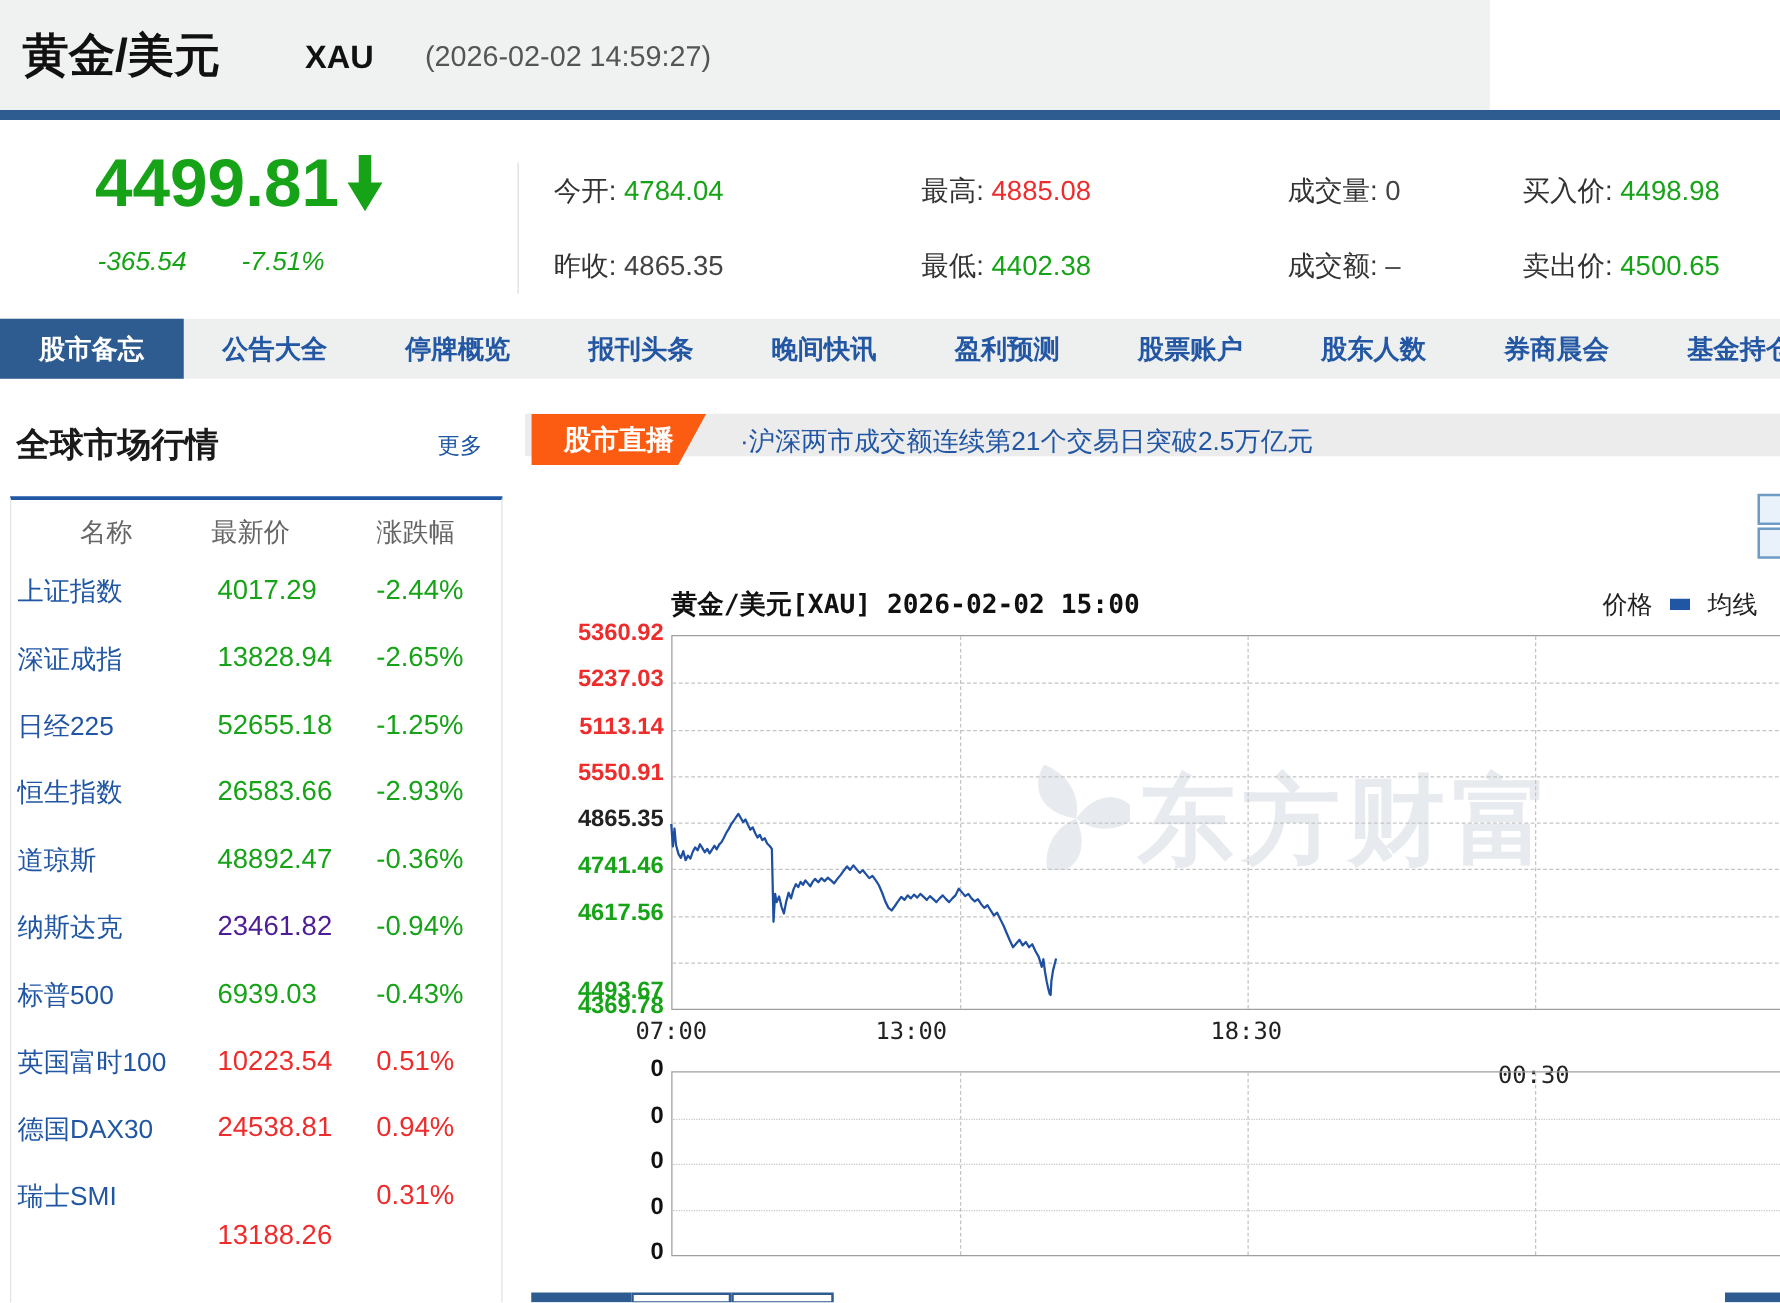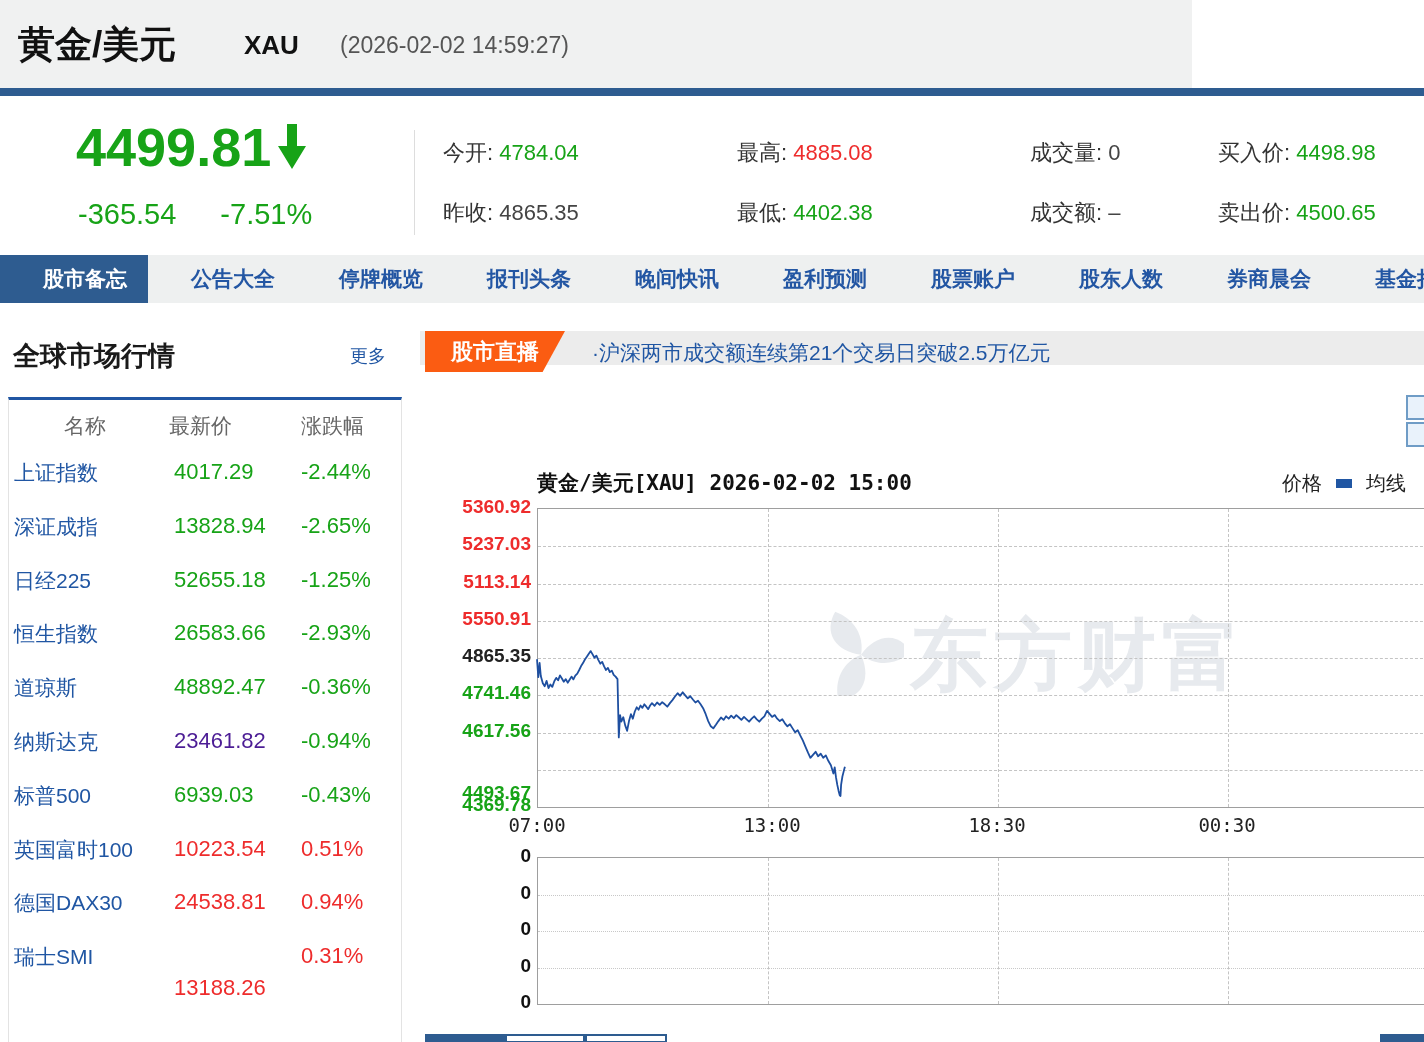--- a/index.html
+++ b/index.html
@@ -6,28 +6,28 @@
   .page{position:relative;width:1424px;height:1042px;overflow:hidden;background:#fff;
         font-family:"Liberation Sans","DejaVu Sans",sans-serif;color:#222;}
   
   .app-header{position:absolute;left:0;top:0;width:1192px;height:88px;background:#f0f1f1;}
   .app-title{position:absolute;left:18px;top:20px;font-size:37px;font-weight:bold;color:#111;}
   .app-symbol{position:absolute;left:244px;top:30px;font-size:26px;font-weight:bold;color:#111;}
   .app-time{position:absolute;left:340px;top:32px;font-size:23px;color:#555;}
   .blue-bar{position:absolute;left:0;top:88px;width:1424px;height:8px;background:#2e5c90;}
   
   .big-price{position:absolute;left:76px;top:116px;font-size:54px;font-weight:bold;color:#17a317;display:flex;align-items:center;gap:4px;}
-  .change-row{position:absolute;left:78px;top:198px;font-size:29px;font-weight:500;color:#17a317;display:flex;gap:44px;}
+  .change-row{position:absolute;left:78px;top:198px;font-size:21px;font-weight:500;color:#17a317;display:flex;gap:44px;font-style:italic;}
   .vdiv{position:absolute;left:414px;top:130px;width:1px;height:105px;background:#ddd;}
   .stat{position:absolute;font-size:22px;color:#333;white-space:nowrap;}
   .stat .lbl{color:#333;}
   
   .nav{position:absolute;left:0;top:255px;width:1480px;height:48px;background:#eef0f0;display:flex;}
   .nav-tab{width:146.5px;height:48px;display:flex;align-items:center;justify-content:center;
-           font-size:21px;font-weight:bold;color:#2356a3;cursor:pointer;padding-left:22px;}
+           font-size:21px;font-weight:bold;color:#2356a3;cursor:pointer;}
   .nav-tab.active{background:#2e5c90;color:#fff;}
   
   .sb-title{position:absolute;left:13px;top:338px;font-size:27px;font-weight:bold;color:#1a1a1a;}
   .sb-more{position:absolute;left:350px;top:344px;font-size:18px;color:#2056a3;cursor:pointer;}
   .sb-table{position:absolute;left:8px;top:397px;width:392px;height:645px;
             border-top:3px solid #2056a3;border-left:1px solid #e3e3e3;border-right:1px solid #e3e3e3;background:#fff;}
   .sb-cols{position:relative;height:45px;font-size:21px;color:#666;}
   .sb-cols span{position:absolute;top:12px;}
   .sb-col0{left:55px;} .sb-col1{left:160px;} .sb-col2{left:292px;}
   .sb-row{position:relative;height:53.8px;}
@@ -222,23 +222,23 @@
       <div class="ylab c-red" style="top: 570.5px;">5113.14</div>
       <div class="ylab c-red" style="top: 607.75px;">5550.91</div>
       <div class="ylab c-dark" style="top: 645px;">4865.35</div>
       <div class="ylab c-green" style="top: 682.25px;">4741.46</div>
       <div class="ylab c-green" style="top: 719.5px;">4617.56</div>
       <div class="ylab c-green" style="top: 782px;">4493.67</div>
       <div class="ylab c-green" style="top: 794px;">4369.78</div>
     </div>
   <div id="x-labels">
       <div class="xlab chart-font" style="left: 537px;">07:00</div>
-      <div class="xlab chart-font" style="left: 772px;">13:00</div>
+      <div class="xlab chart-font" style="left: 729px;">13:00</div>
       <div class="xlab chart-font" style="left: 997px;">18:30</div>
-      <div class="xlab chart-font" style="left: 1227px;">00:30</div>
+      <div class="xlab chart-font" style="left: 1227px; margin-top: 35px;">00:30</div>
     </div>
 
   <div class="vol-box" id="vol-box">
       <div class="hgrid dotted" style="top: 36.5px;"></div>
       <div class="hgrid dotted" style="top: 73px;"></div>
       <div class="hgrid dotted" style="top: 109.5px;"></div>
       <div class="vgrid" style="left: 230px; height: 146px;"></div>
       <div class="vgrid" style="left: 460px; height: 146px;"></div>
       <div class="vgrid" style="left: 690px; height: 146px;"></div>
     </div>

